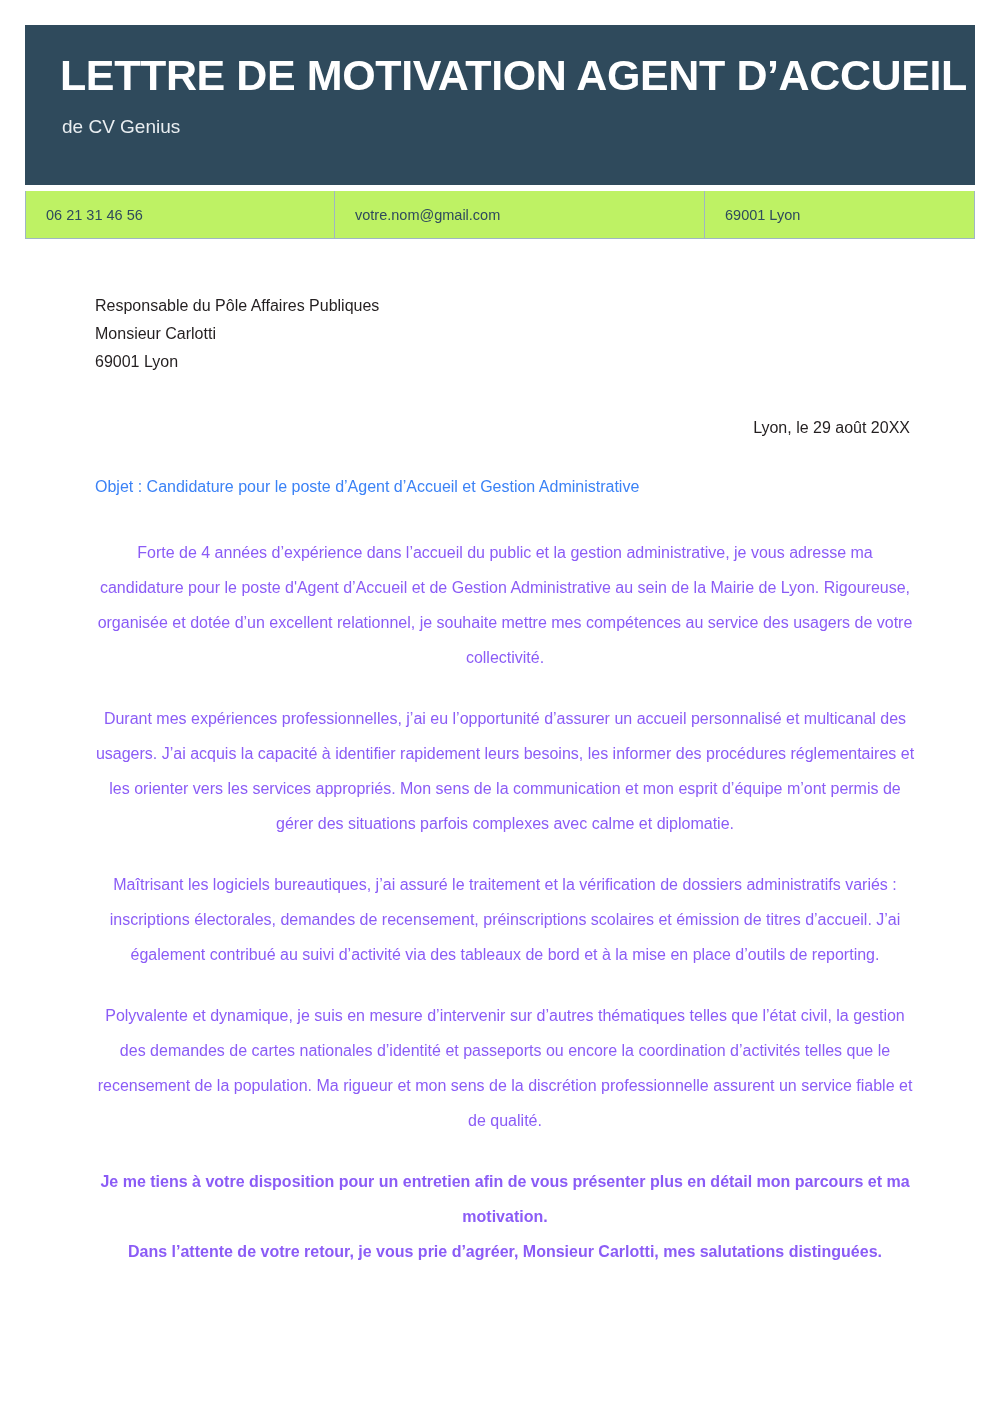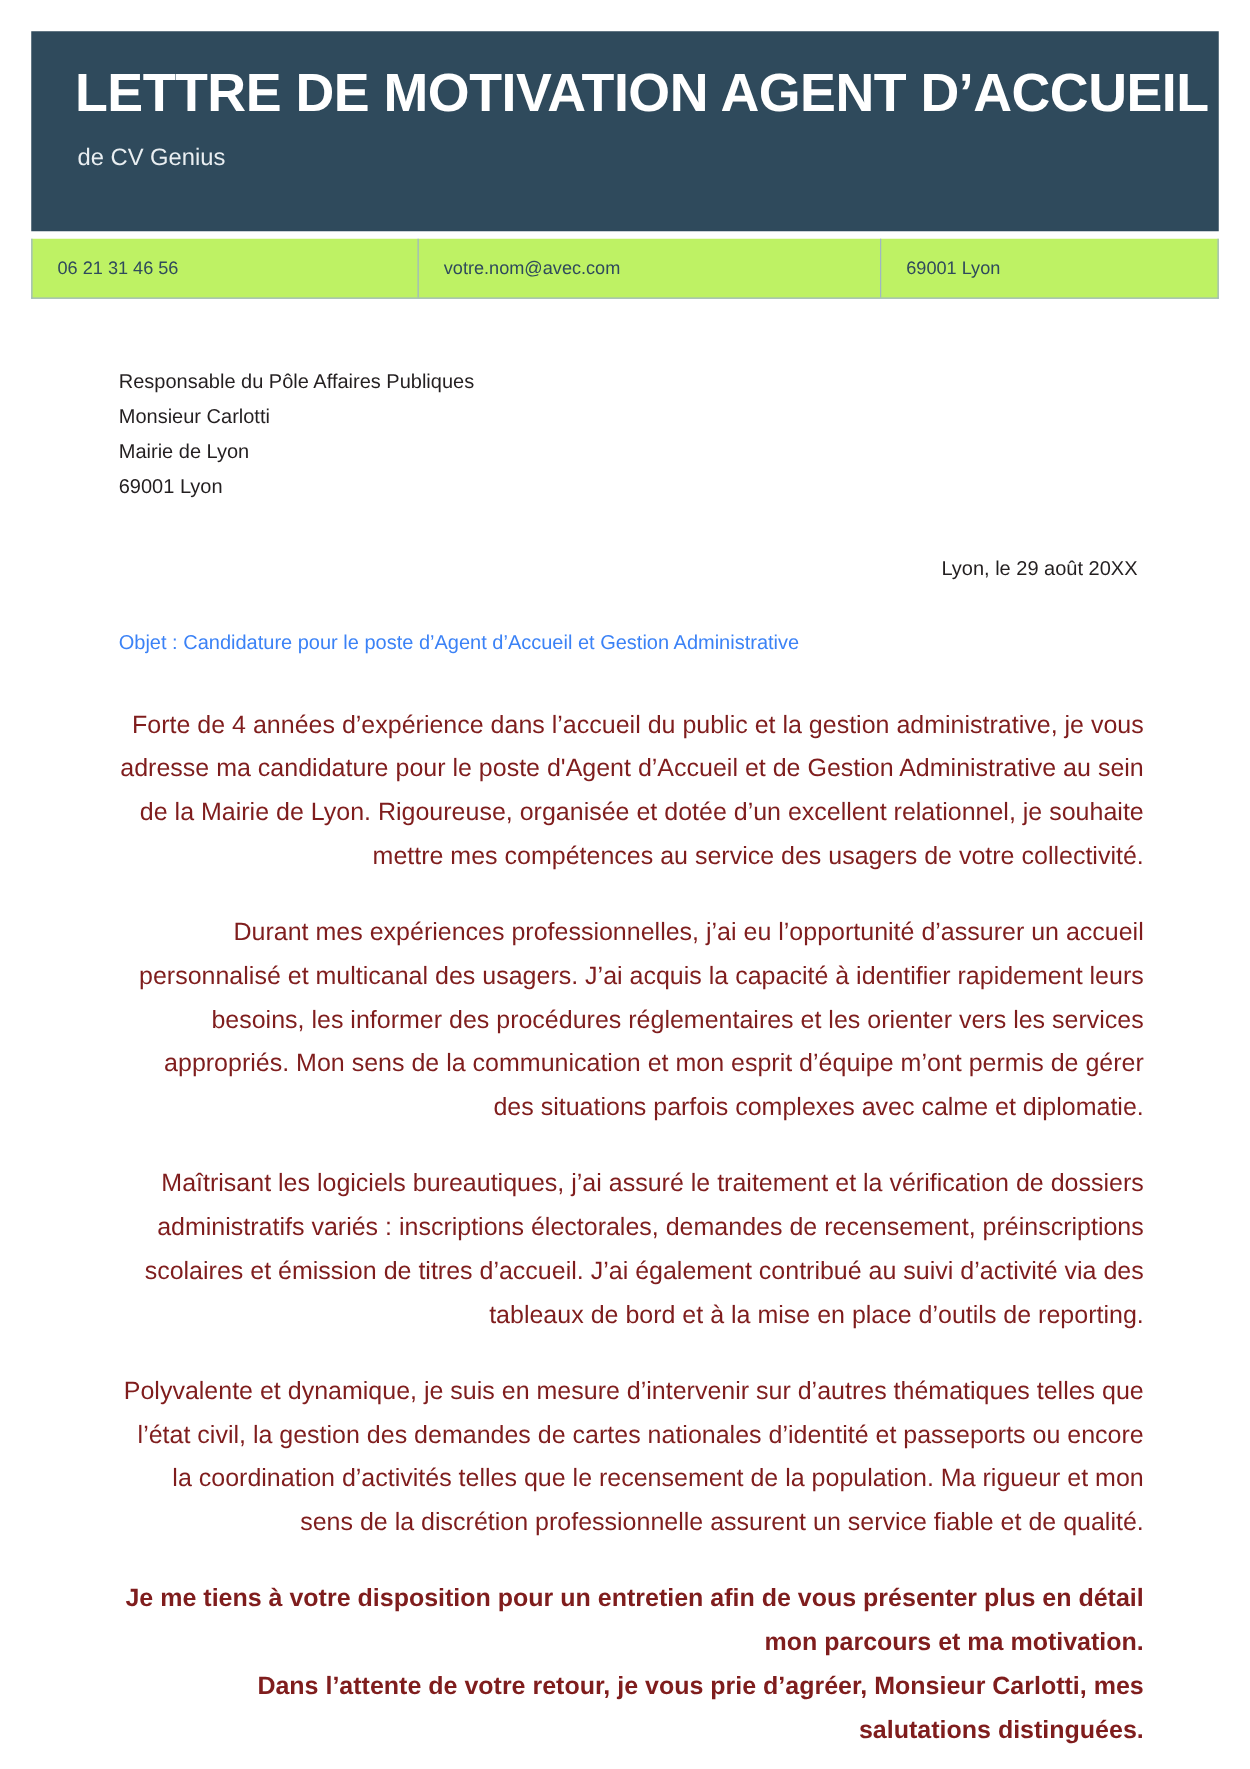--- a/index.html
+++ b/index.html
@@ -117,50 +117,49 @@
   .salutation {
     margin-top: 45px;
     font-size: 16px;
     line-height: 24px;
     color: #231f20;
   }
 
   .paragraphs { margin-top: 36px; }
 
   .letter-paragraph {
-    font-size: 20px;
+    font-size: 16px;
     line-height: 35px;
-    color: #7f1d1d;
+    color: #8b5cf6;
     margin: 0 0 26px 0;
-    text-align: right;
+    text-align: center;
   }
   .letter-paragraph:last-child { margin-bottom: 0; font-weight: bold; }
 </style>
 </head>
 <body>
 
 <div class="page">
 
   <div class="header-band">
     <h1 class="letter-title">LETTRE DE MOTIVATION AGENT D’ACCUEIL</h1>
     <div class="letter-subtitle">de CV Genius</div>
   </div>
 
   <div class="contact-strip">
     <div class="contact-cell phone">06 21 31 46 56</div>
-    <div class="contact-cell email">votre.nom@avec.com</div>
+    <div class="contact-cell email">votre.nom@gmail.com</div>
     <div class="contact-cell addr">69001 Lyon</div>
   </div>
 
   <div class="body-area">
 
     <div class="recipient-block">
       <span class="recipient-line">Responsable du Pôle Affaires Publiques</span>
       <span class="recipient-line">Monsieur Carlotti</span>
-      <span class="recipient-line">Mairie de Lyon</span>
       <span class="recipient-line">69001 Lyon</span>
     </div>
 
     <div class="date-line">Lyon, le 29 août 20XX</div>
 
     <div class="subject-line">Objet : Candidature pour le poste d’Agent d’Accueil et Gestion Administrative</div>
 
 
     <div class="paragraphs">
       <p class="letter-paragraph">Forte de 4 années d’expérience dans l’accueil du public et la gestion administrative, je vous adresse ma candidature pour le poste d'Agent d’Accueil et de Gestion Administrative au sein de la Mairie de Lyon. Rigoureuse, organisée et dotée d’un excellent relationnel, je souhaite mettre mes compétences au service des usagers de votre collectivité.</p>

